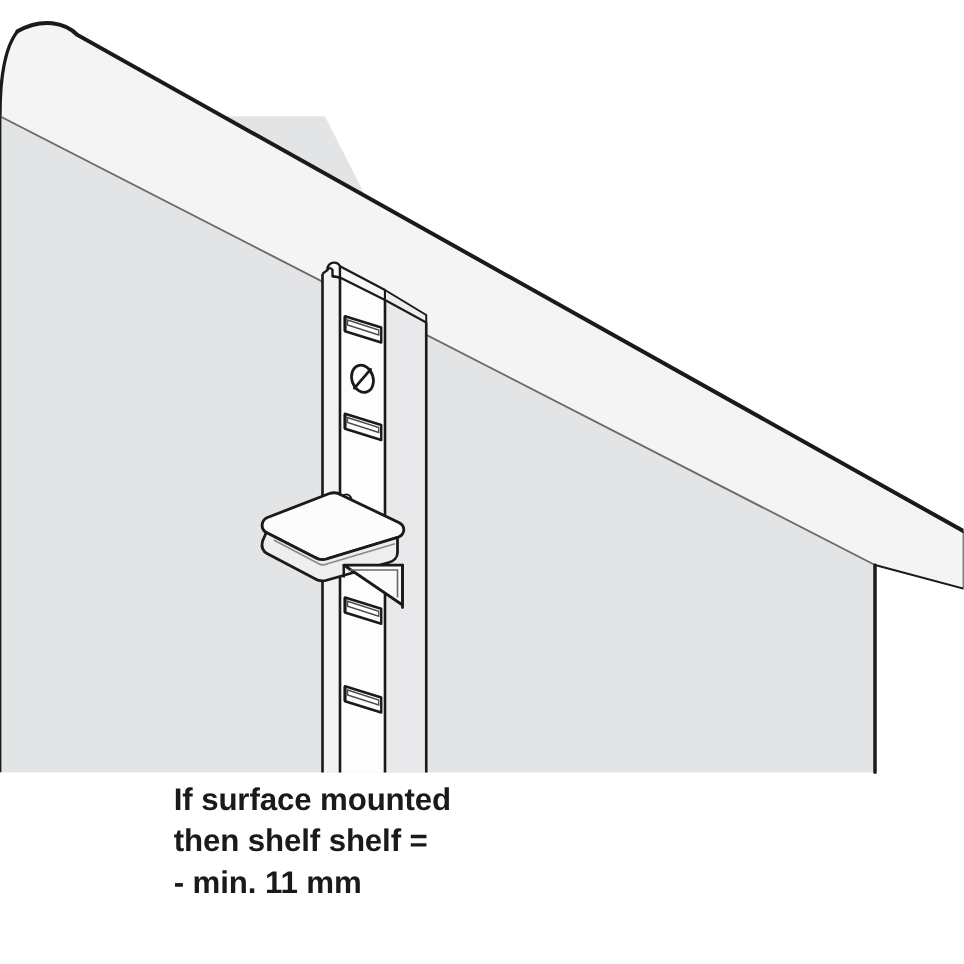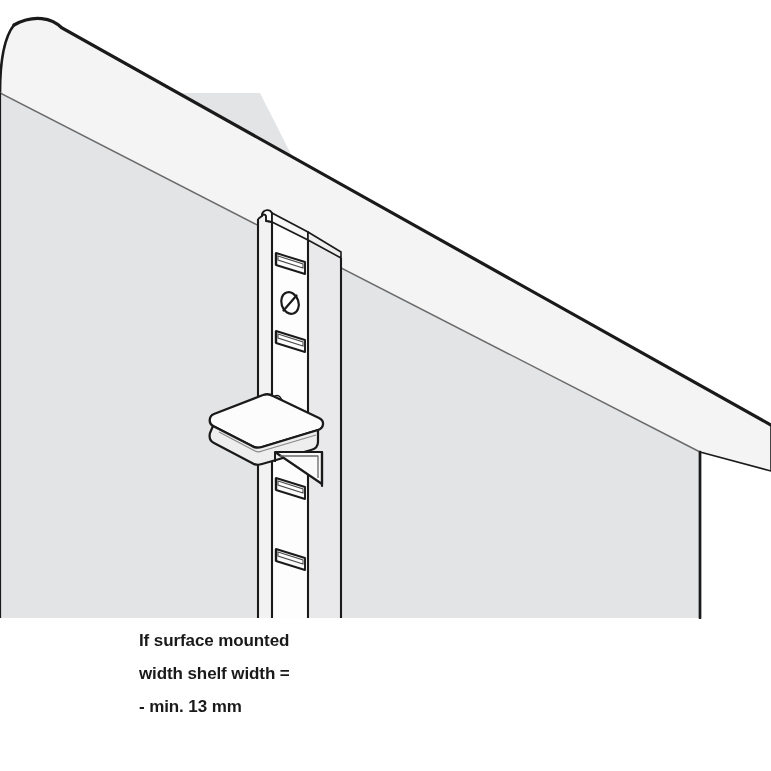--- a/index.html
+++ b/index.html
@@ -27,21 +27,21 @@
     display: block;
   }
   #caption-block {
     position: absolute;
     left: 139px;
     top: 624px;
     width: 430px;
   }
   .caption-line {
     font-family: "Liberation Sans", sans-serif;
-    font-size: 17px;
+    font-size: 25px;
     font-weight: bold;
     line-height: 33px;
     color: #1a1a1a;
     white-space: pre;
     letter-spacing: -0.1px;
   }
 </style>
 </head>
 <body>
 
@@ -198,17 +198,17 @@
         <path d="M 275,452 L 275,462" fill="none" stroke="#1a1a1a" stroke-width="2.0"></path>
       </g>
 
       <rect x="0" y="619" width="771" height="152" fill="#ffffff" stroke="none"></rect>
 
     </g>
   </svg>
 
   <div id="caption-block">
     <div class="caption-line" style="color: rgb(26, 26, 26);">If surface mounted</div>
-    <div class="caption-line" style="color: rgb(26, 26, 26);">width shelf width =</div>
-    <div class="caption-line" style="color: rgb(26, 26, 26);">- min. 13 mm</div>
+    <div class="caption-line" style="color: rgb(26, 26, 26);">then shelf shelf =</div>
+    <div class="caption-line" style="color: rgb(26, 26, 26);">- min. 11 mm</div>
   </div>
 
 </div>
 
 </body></html>

